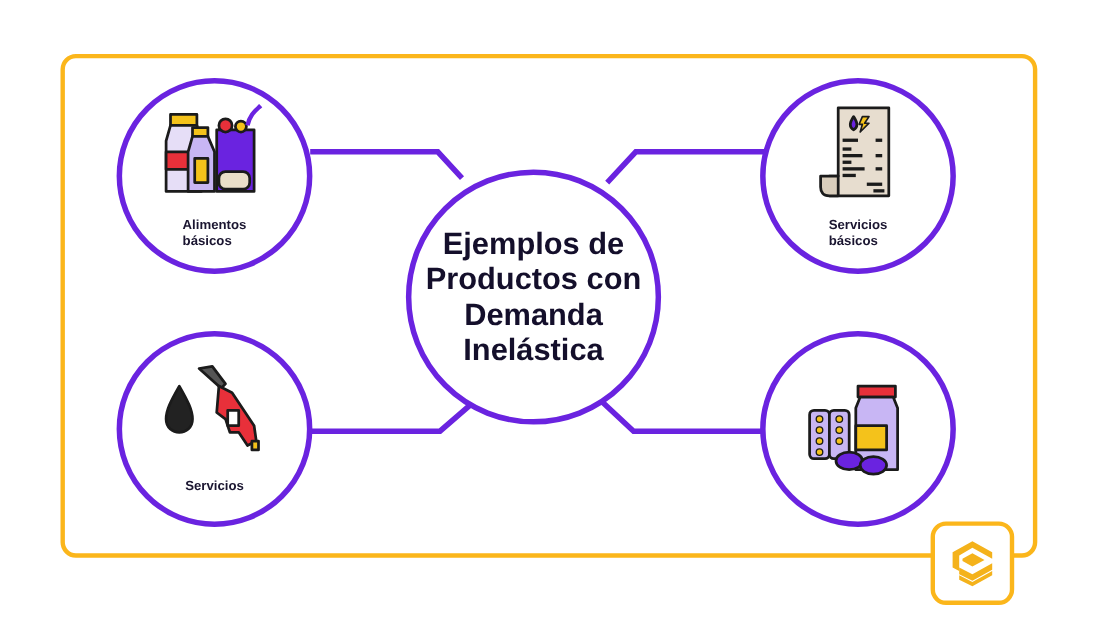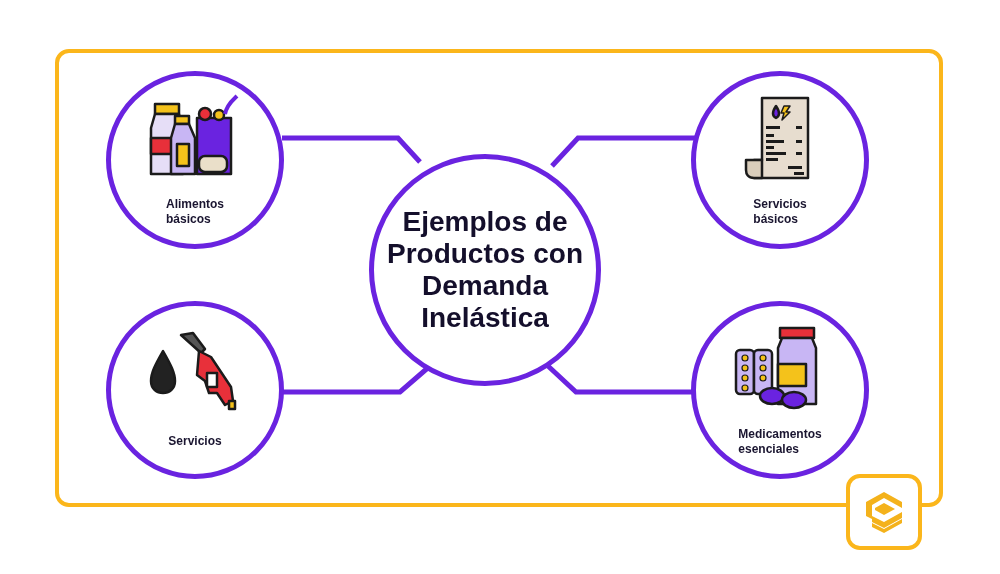--- a/index.html
+++ b/index.html
@@ -118,22 +118,20 @@
     <g fill="#F4C21B" stroke="#1b1b1b" stroke-width="1.2">
       <circle cx="13" cy="34" r="3"></circle>
         <circle cx="31" cy="34" r="3"></circle>
       <circle cx="13" cy="44" r="3"></circle>
         <circle cx="31" cy="44" r="3"></circle>
       <circle cx="13" cy="54" r="3"></circle>
         <circle cx="31" cy="54" r="3"></circle>
       <circle cx="13" cy="64" r="3"></circle>
     </g>
   </svg>
-  <div class="label">Medicamentos
-esenciales</div>
 </div>
 
 <div class="node center" style="left:369px; top:154px;">
   <div class="title">Ejemplos de
 Productos con
 Demanda
 Inelástica</div>
 </div>
 
 <div class="logo">

